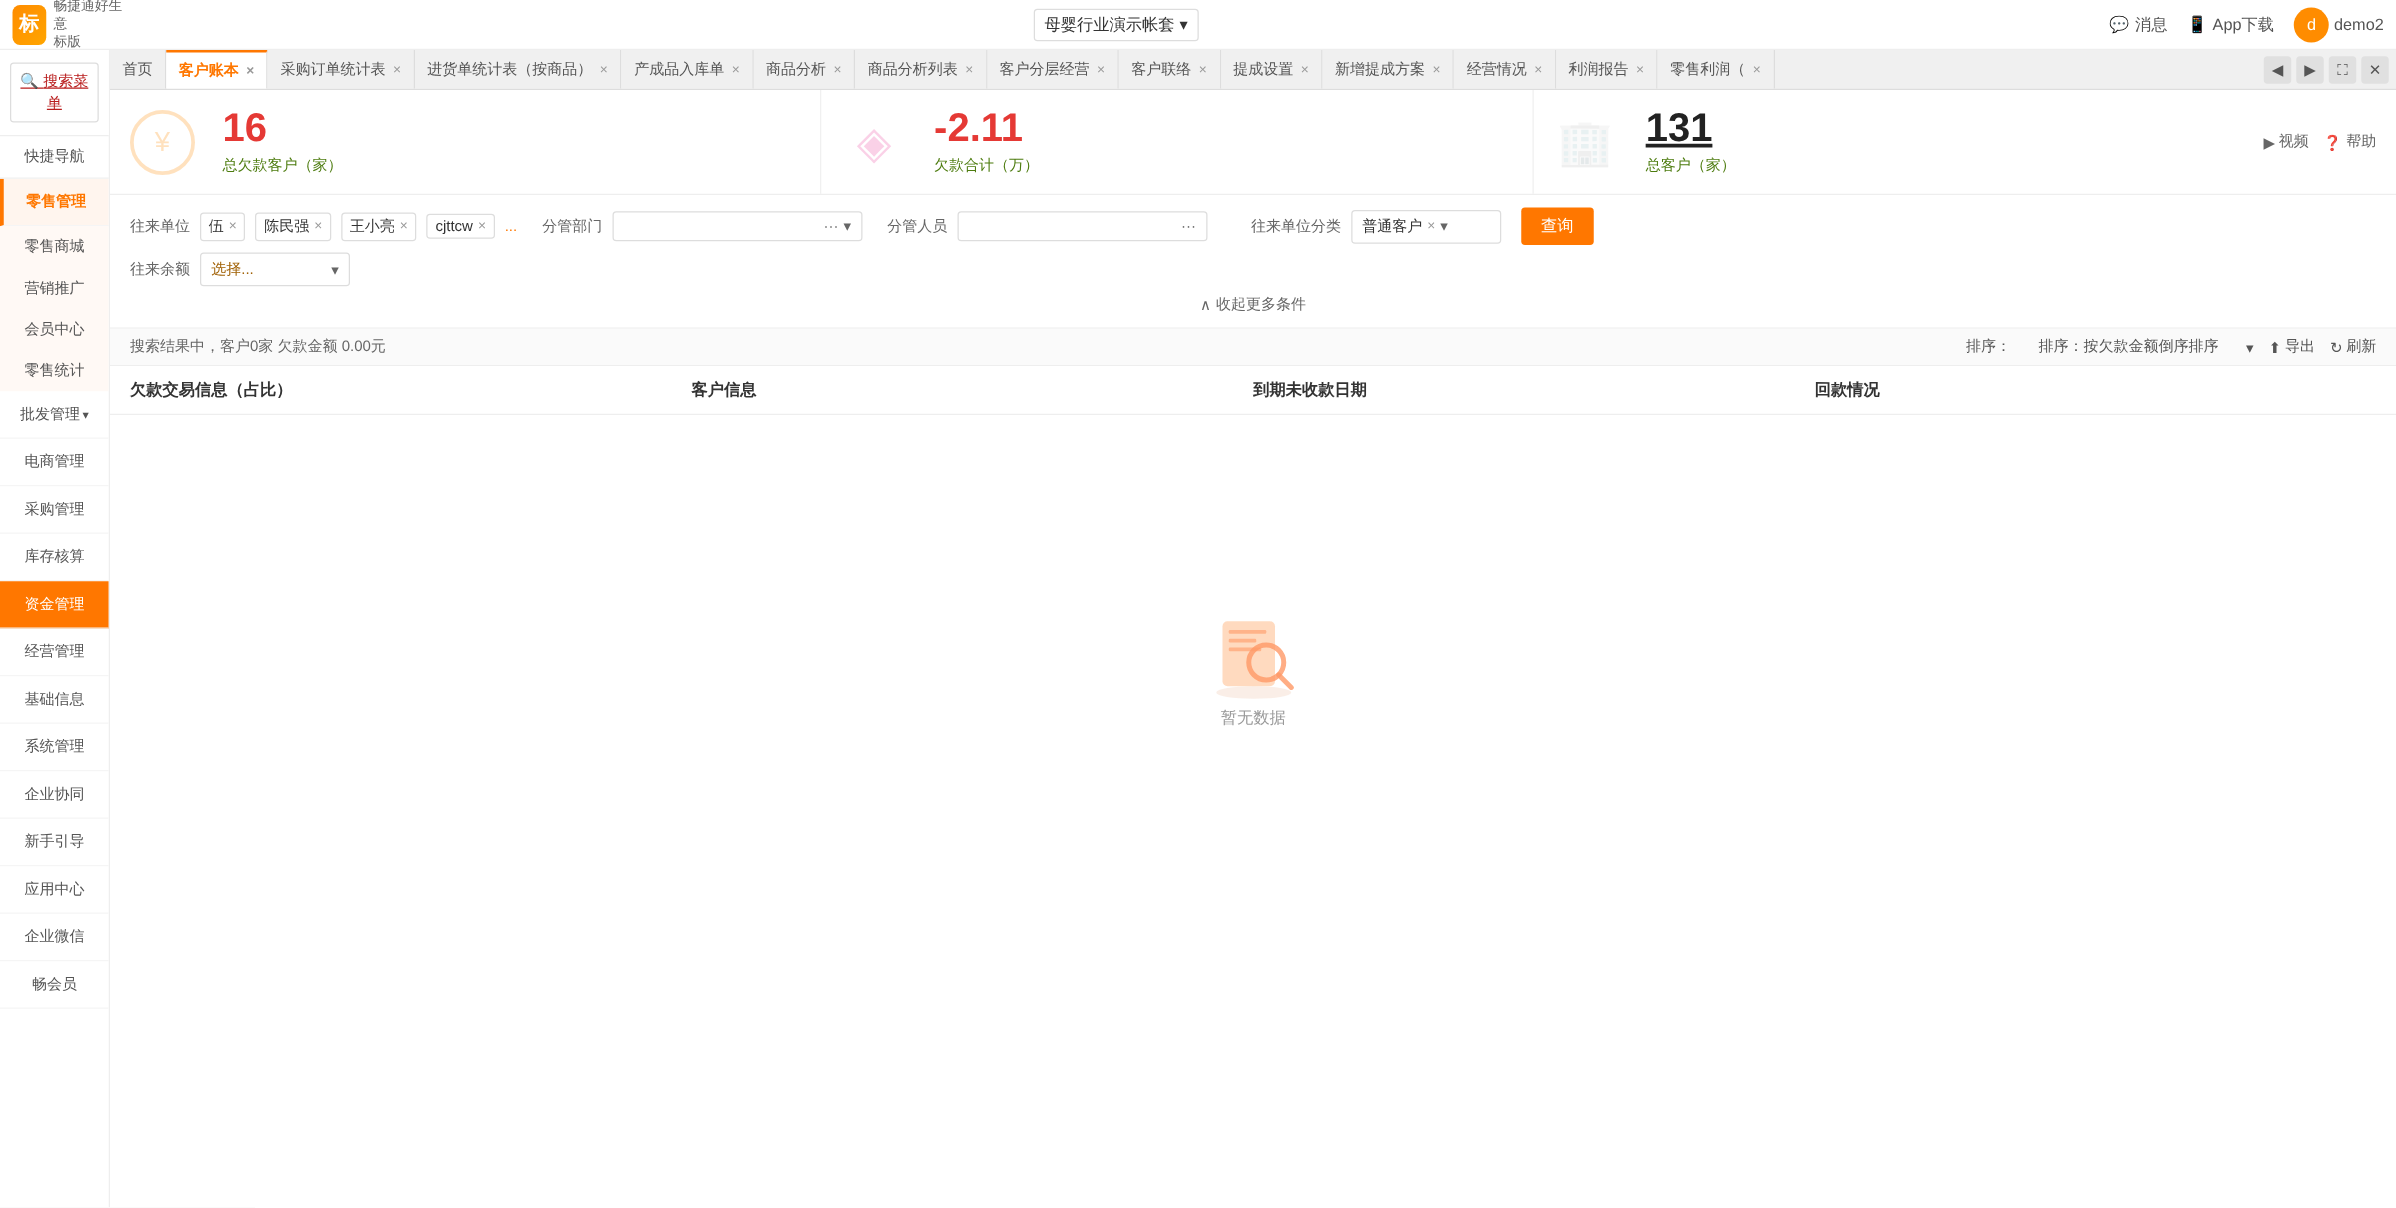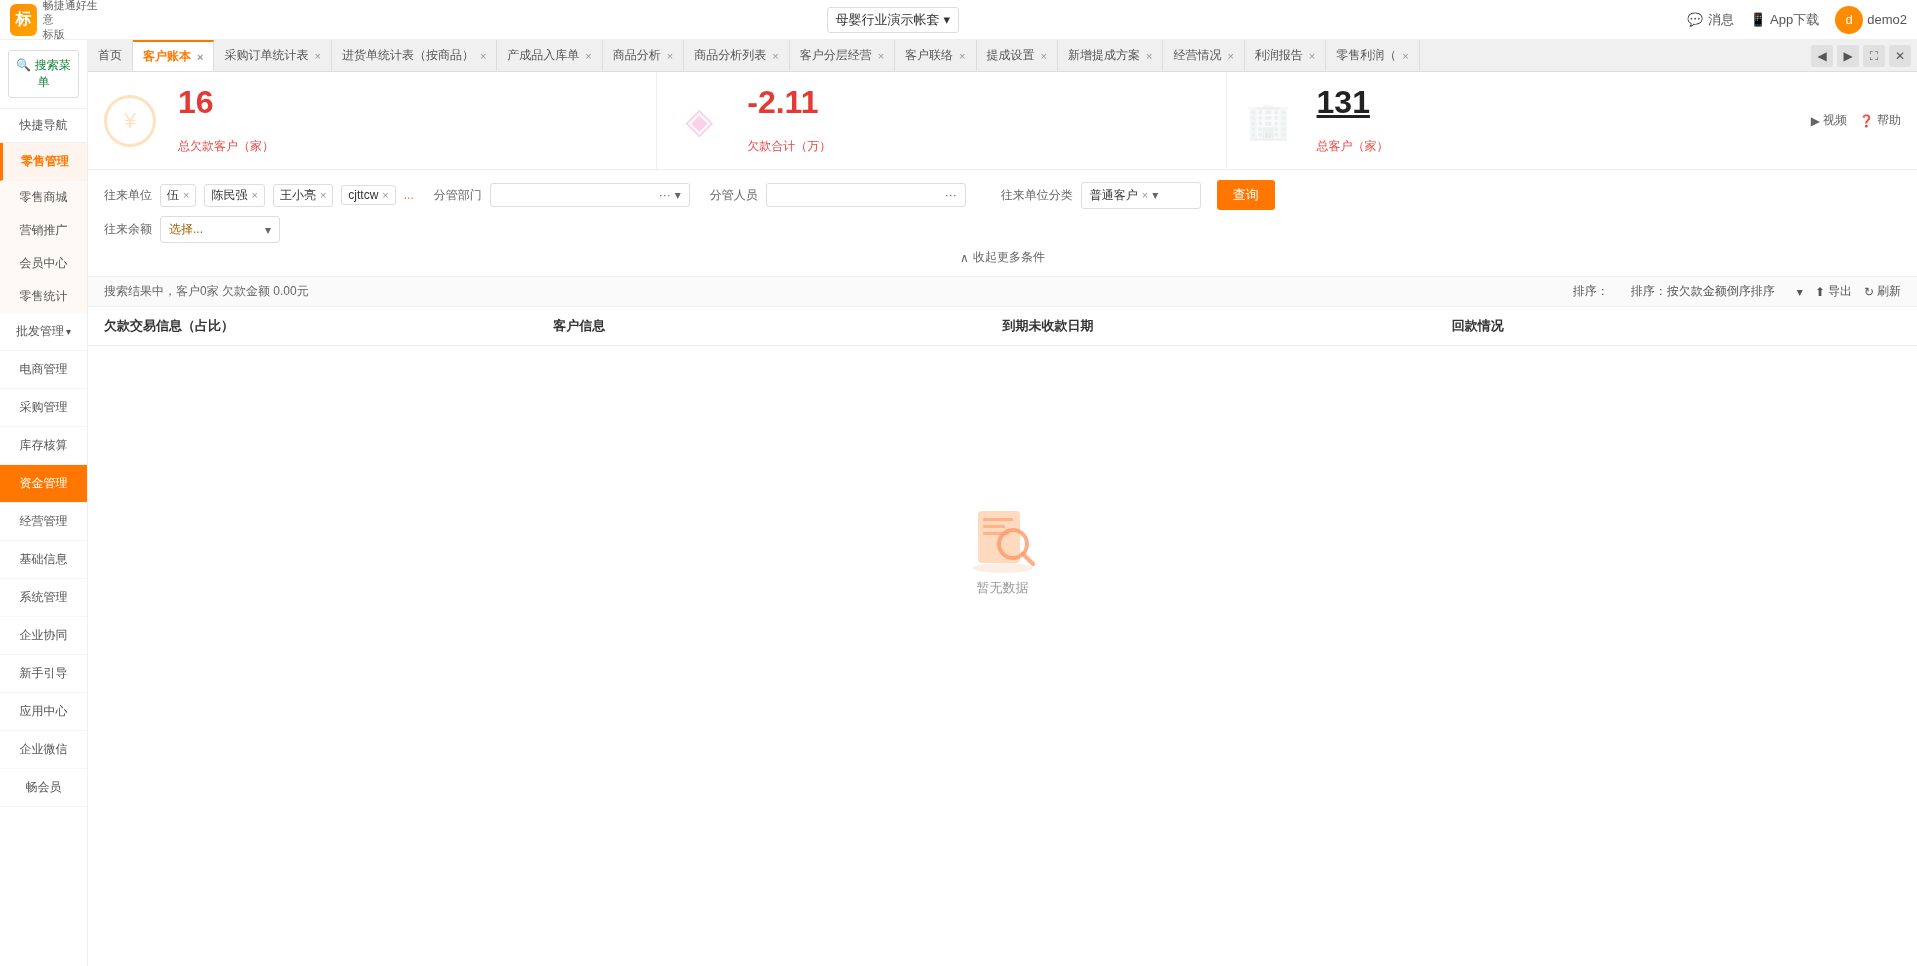--- a/index.html
+++ b/index.html
@@ -92,23 +92,24 @@
       background: #fff;
       border-bottom: 1px solid #eee;
     }
     .sidebar-search-btn {
       width: 100%;
       padding: 6px 4px;
       background: #fff;
       border: 1px solid #ddd;
       border-radius: 3px;
       font-size: 12px;
-      color: #15803d;
+      color: #b91c1c;
       cursor: pointer;
       text-align: center;
+      text-decoration: underline;
     }
     .sidebar-nav-btn {
       padding: 8px;
       text-align: center;
       font-size: 12px;
       color: #555;
       cursor: pointer;
       border-bottom: 1px solid #f0f0f0;
     }
     .sidebar-item {
@@ -221,22 +222,22 @@
     .stat-number-dark {
       font-size: 32px;
       font-weight: bold;
       color: #222;
       line-height: 1;
       text-decoration: underline;
       cursor: pointer;
     }
     .stat-label {
       font-size: 12px;
-      color: #ef4444;
-      margin-top: 20px;
+      color: #4d7c0f;
+      margin-top: 6px;
     }
     .stats-bar-right {
       display: flex;
       align-items: center;
       padding: 0 16px;
       gap: 12px;
       font-size: 12px;
       color: #666;
     }
     .stats-bar-right span { cursor: pointer; display: flex; align-items: center; gap: 3px; }

